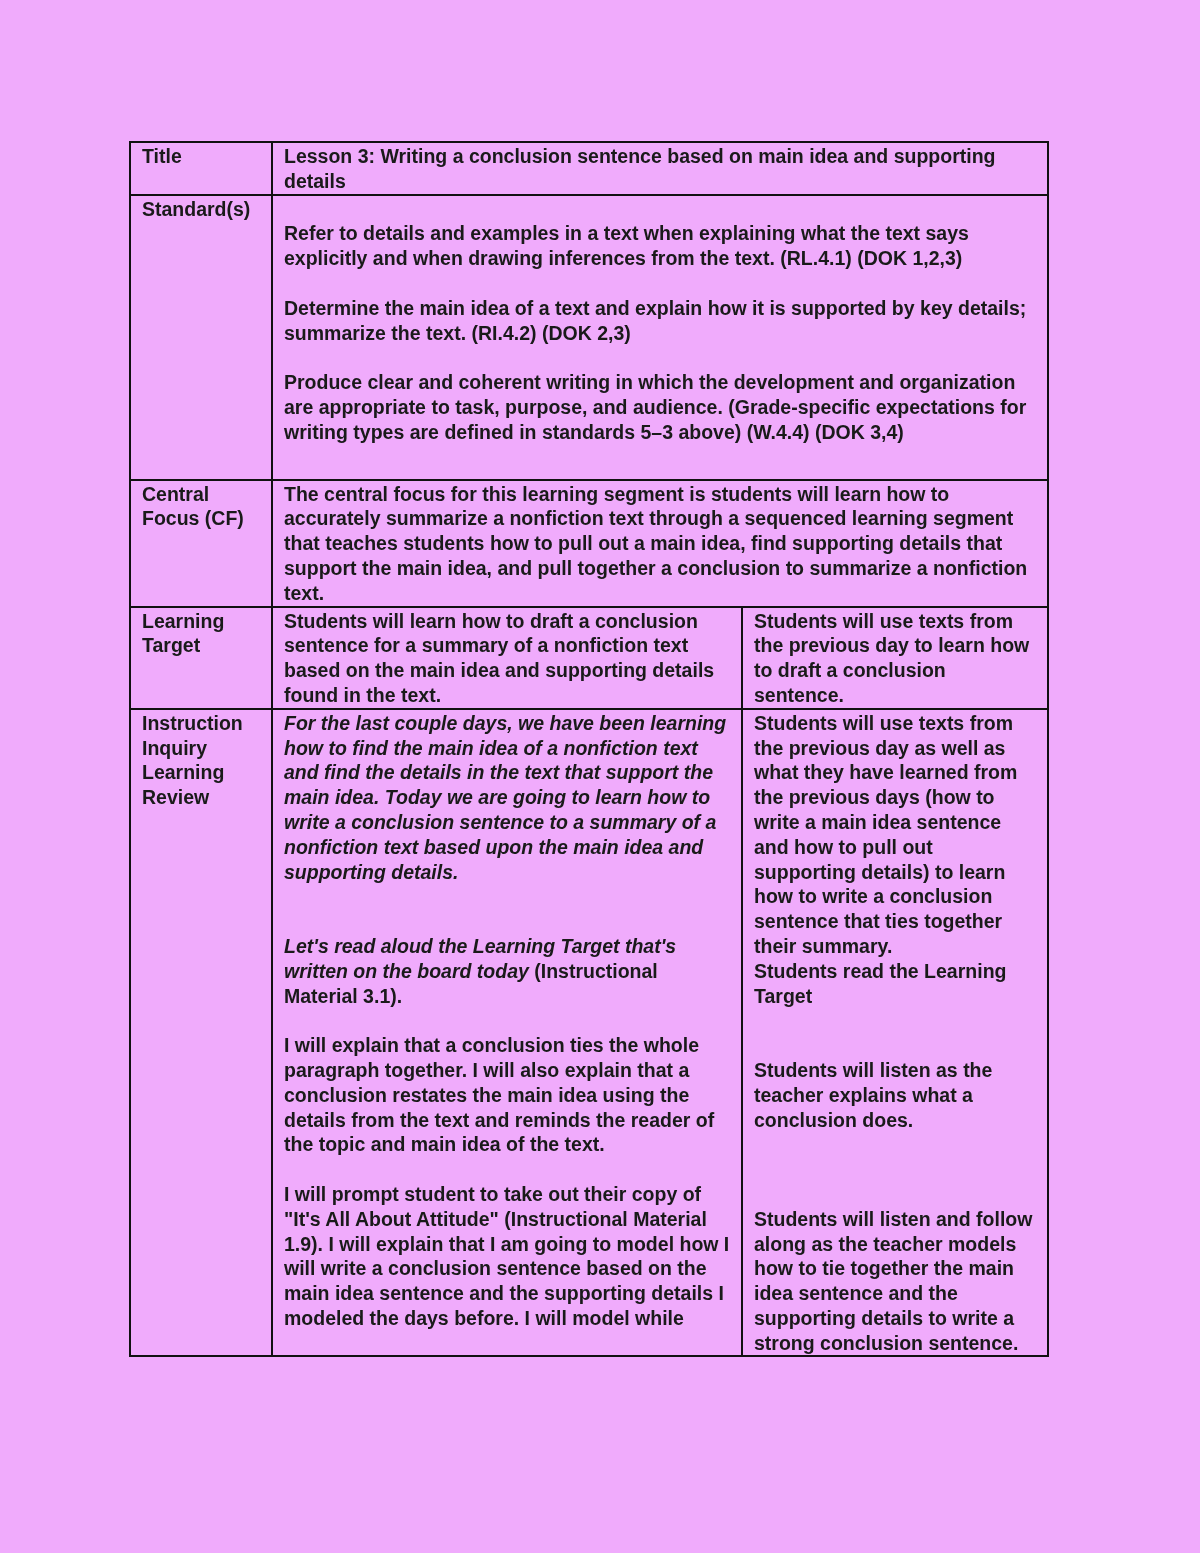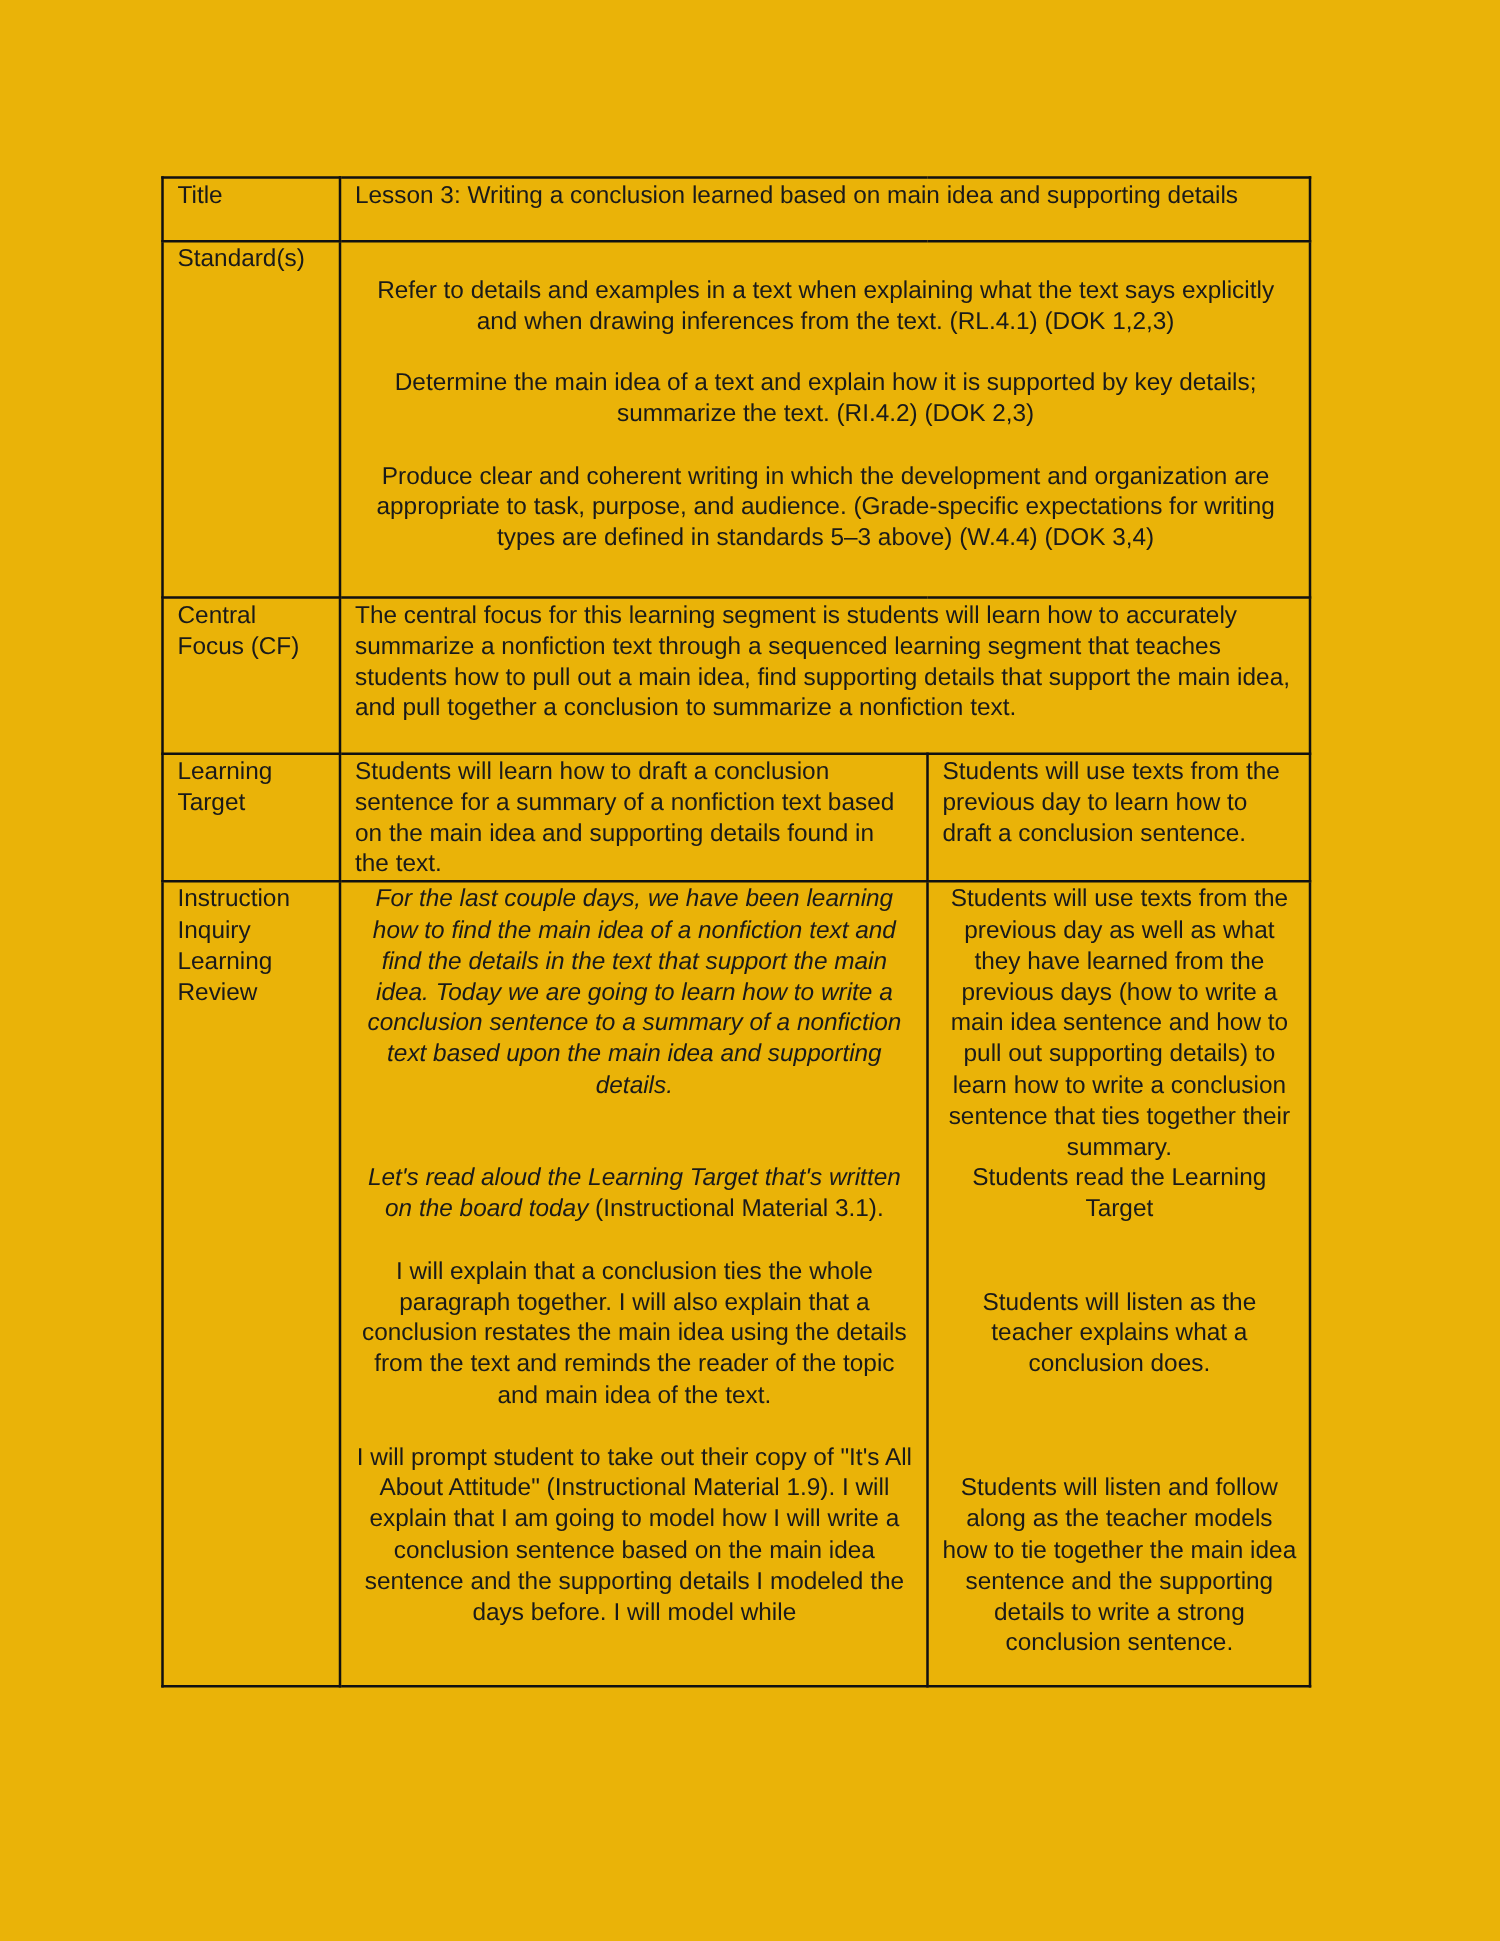--- a/index.html
+++ b/index.html
@@ -1,23 +1,23 @@
 <!DOCTYPE html>
 <html><head>
 <meta charset="utf-8">
 <style>
   html, body { margin: 0; padding: 0; background: #ffffff; }
   body { width: 1200px; height: 1553px; position: relative; font-family: "Liberation Sans", sans-serif; color: #1a1a1a; }
-  .page { position: absolute; left: 0; top: 0; width: 1200px; height: 1553px; background: #eab308; }
+  .page { position: absolute; left: 0; top: 0; width: 1200px; height: 1553px; background: #f0abfc; font-weight: bold; }
   table.lesson { position: absolute; left: 129px; top: 141px; width: 918px; border-collapse: collapse; table-layout: fixed; font-size: 19.5px; line-height: 24.8px; }
   table.lesson td { border: 2px solid #111; vertical-align: top; padding: 1px 10px 0 11px; }
   col.c1 { width: 142px; }
   col.c2 { width: 470px; }
   col.c3 { width: 306px; }
-  .para { margin: 0; text-align: center; }
+  .para { margin: 0; }
   .gap { height: 24.8px; }
   .gap2 { height: 49.6px; }
   .it { font-style: italic; }
   tr.r-title td { height: 48px; }
   tr.r-std td { height: 282px; margin-left: 40px; }
   tr.r-cf td { height: 122px; }
   tr.r-al td { height: 47px; }
   tr.r-lt td { height: 98px; }
   tr.r-inst td { height: 641px; }
 </style>
@@ -28,21 +28,21 @@
   <table class="lesson">
     <colgroup>
         <col class="c1">
         <col class="c2">
         <col class="c3">
       </colgroup>
 
     <tbody>
         <tr class="r-title">
       <td>Title</td>
-      <td colspan="2">Lesson 3: Writing a conclusion learned based on main idea and supporting details</td>
+      <td colspan="2">Lesson 3: Writing a conclusion sentence based on main idea and supporting details</td>
     </tr>
 
     <tr class="r-std">
       <td>Standard(s)</td>
       <td colspan="2">
         <div class="gap"></div>
         <p class="para">Refer to details and examples in a text when explaining what the text says explicitly and when drawing inferences from the text. (RL.4.1) (DOK 1,2,3)</p>
         <div class="gap"></div>
         <p class="para">Determine the main idea of a text and explain how it is supported by key details; summarize the text. (RI.4.2) (DOK 2,3)</p>
         <div class="gap"></div>

